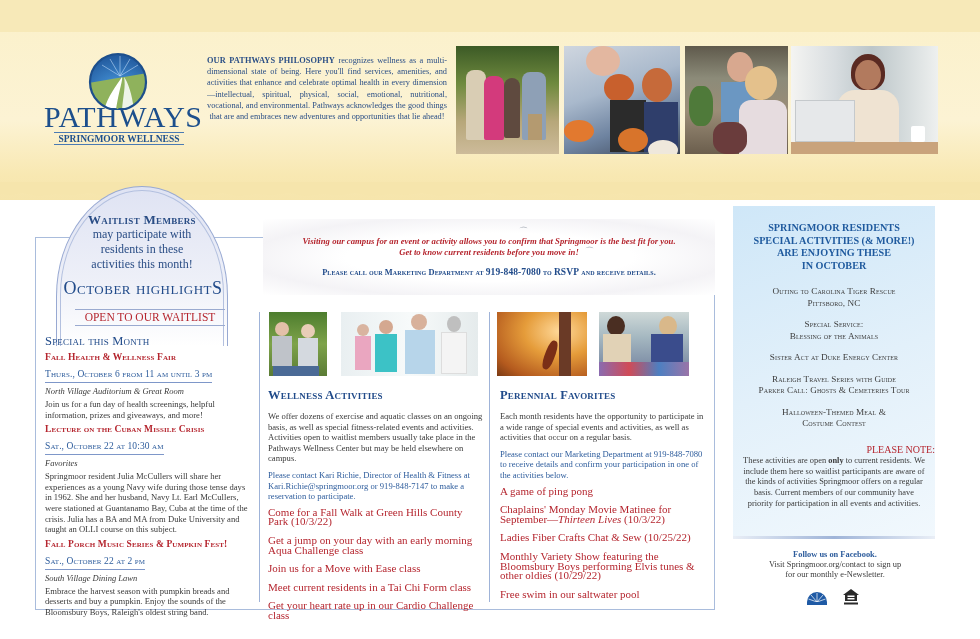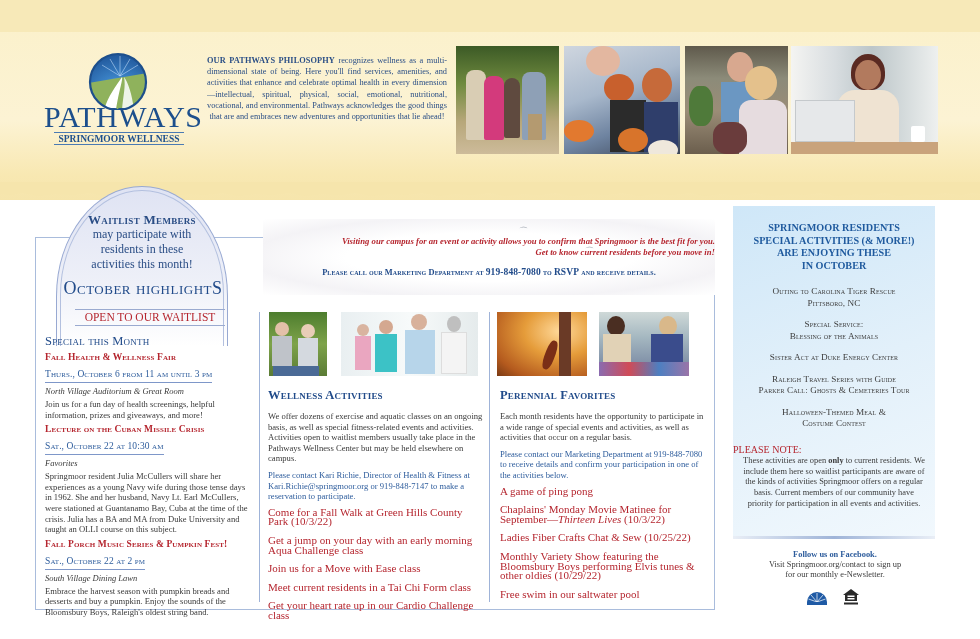--- a/index.html
+++ b/index.html
@@ -71,42 +71,42 @@
   .ev-date { font-size: 9.5px; font-variant: small-caps; color: #2d5c9c; line-height: 12px; padding-bottom: 2px; border-bottom: 1px solid #7e97c9; display: inline-block; margin-bottom: 3px; letter-spacing: 0.1px; }
   .ev-loc { font-size: 8.5px; font-style: italic; color: #3a3a3a; line-height: 11px; margin-bottom: 2px; }
   .ev-desc { font-size: 8.6px; color: #3a3a3a; line-height: 10.6px; margin-bottom: 4px; }
 
   .col-divider { position: absolute; width: 1px; background: #9fb3d8; }
 
   .banner {
     position: absolute; left: 263px; top: 219px; width: 452px; height: 76px;
     background: radial-gradient(ellipse at 50% 50%, #ffffff 45%, #f4f3f6 75%, #ffffff 100%);
   }
-  .banner .b1 { position: absolute; left: 0; top: 17px; width: 452px; text-align: right; font-size: 8.7px; font-style: italic; font-weight: bold; color: #b5262f; line-height: 11px; }
+  .banner .b1 { position: absolute; left: 0; top: 17px; width: 452px; text-align: center; font-size: 8.7px; font-style: italic; font-weight: bold; color: #b5262f; line-height: 11px; }
   .banner .b2 { position: absolute; left: 0; top: 48px; width: 452px; text-align: center; font-size: 8.4px; font-variant: small-caps; font-weight: bold; color: #214b8a; letter-spacing: 0.1px; }
   .banner .b2 .big { font-size: 9.5px; }
   .gull { position: absolute; font-size: 9px; color: #8e96a2; }
 
   .mid-photo { position: absolute; overflow: hidden; }
 
   .col { position: absolute; }
   .col .h { font-size: 12.5px; font-weight: bold; font-variant: small-caps; color: #214b8a; margin-bottom: 8px; letter-spacing: 0.2px; }
   .col .p { font-size: 8.6px; line-height: 10.6px; color: #3a3a3a; margin-bottom: 6px; }
   .col .pb { font-size: 8.6px; line-height: 10.6px; color: #2d5c9c; margin-bottom: 6px; }
   .col .item { font-size: 11px; line-height: 9.6px; color: #b5262f; margin-bottom: 9px; }
 
   
   .rightpanel {
     position: absolute; left: 733px; top: 206px; width: 202px; height: 330px;
     background: linear-gradient(160deg, #cfe7f8 0%, #e2f0fa 50%, #f1f8fd 100%);
   }
   .rp-title { position: absolute; left: 0; top: 16px; width: 202px; text-align: center; font-size: 10.2px; font-weight: bold; color: #1f5a9e; line-height: 12.5px; }
   .rp-items { position: absolute; left: 0; top: 80px; width: 202px; text-align: center; }
   .rp-item { font-size: 9.2px; font-variant: small-caps; color: #3e3e3e; line-height: 11.5px; margin-bottom: 10px; letter-spacing: 0.1px; }
-  .rp-note-title { position: absolute; left: 0; top: 238px; width: 202px; text-align: left; font-size: 10px; color: #b5262f; }
+  .rp-note-title { position: absolute; left: 0; top: 238px; width: 202px; text-align: right; font-size: 10px; color: #b5262f; }
   .rp-note { position: absolute; left: 8px; top: 250px; width: 186px; text-align: center; font-size: 8.4px; line-height: 10.7px; color: #3a3a3a; }
   .rp-shadow { position: absolute; left: 733px; top: 536px; width: 202px; height: 3px; background: linear-gradient(90deg, #e9eef6, #9fb4d8, #e9eef6); }
 
   .footer-r { position: absolute; left: 740px; top: 550px; width: 190px; text-align: center; }
   .footer-r .fb { font-size: 8.4px; font-weight: bold; color: #2d5c9c; line-height: 10px; }
   .footer-r .nl { font-size: 8.4px; color: #3a3a3a; line-height: 10px; }
   .footer-icons { position: absolute; left: 806px; top: 588px; width: 60px; height: 18px; }
 </style>
 </head>
 <body>

